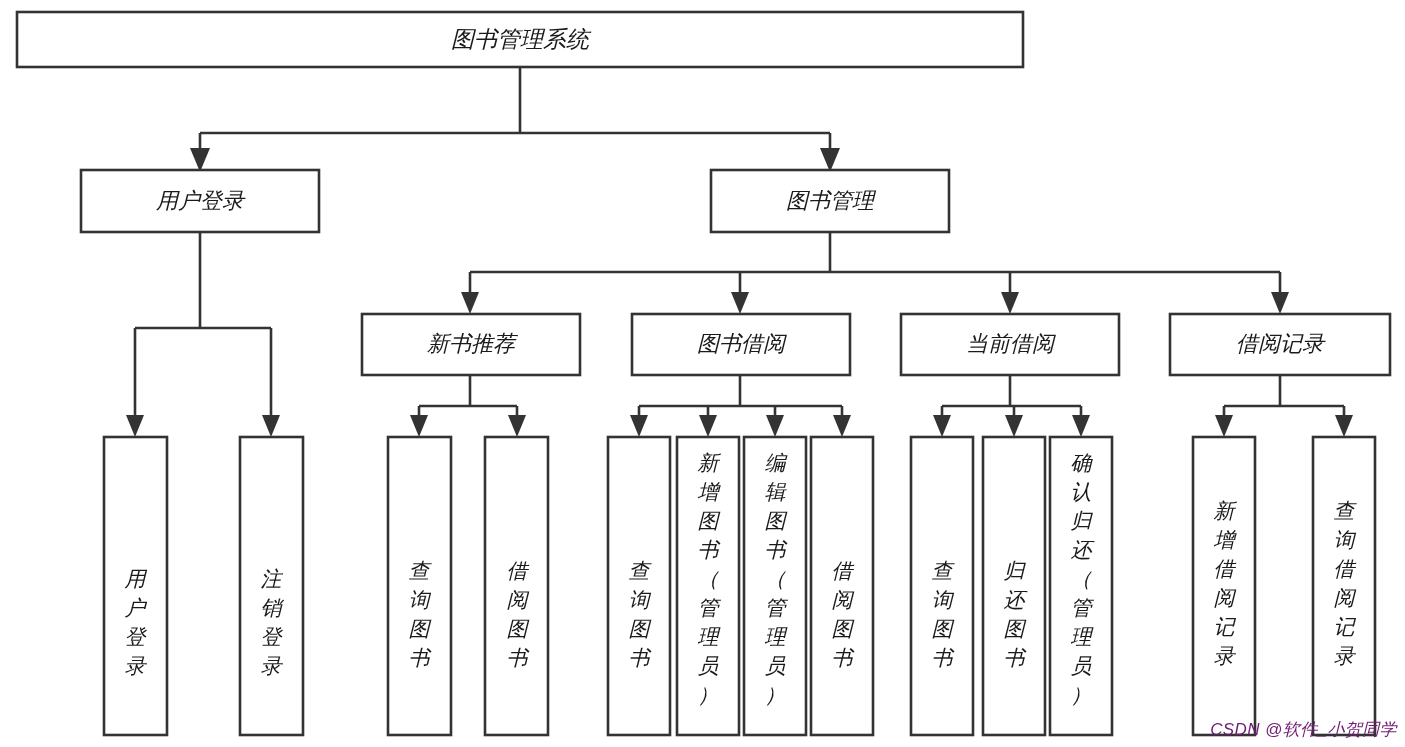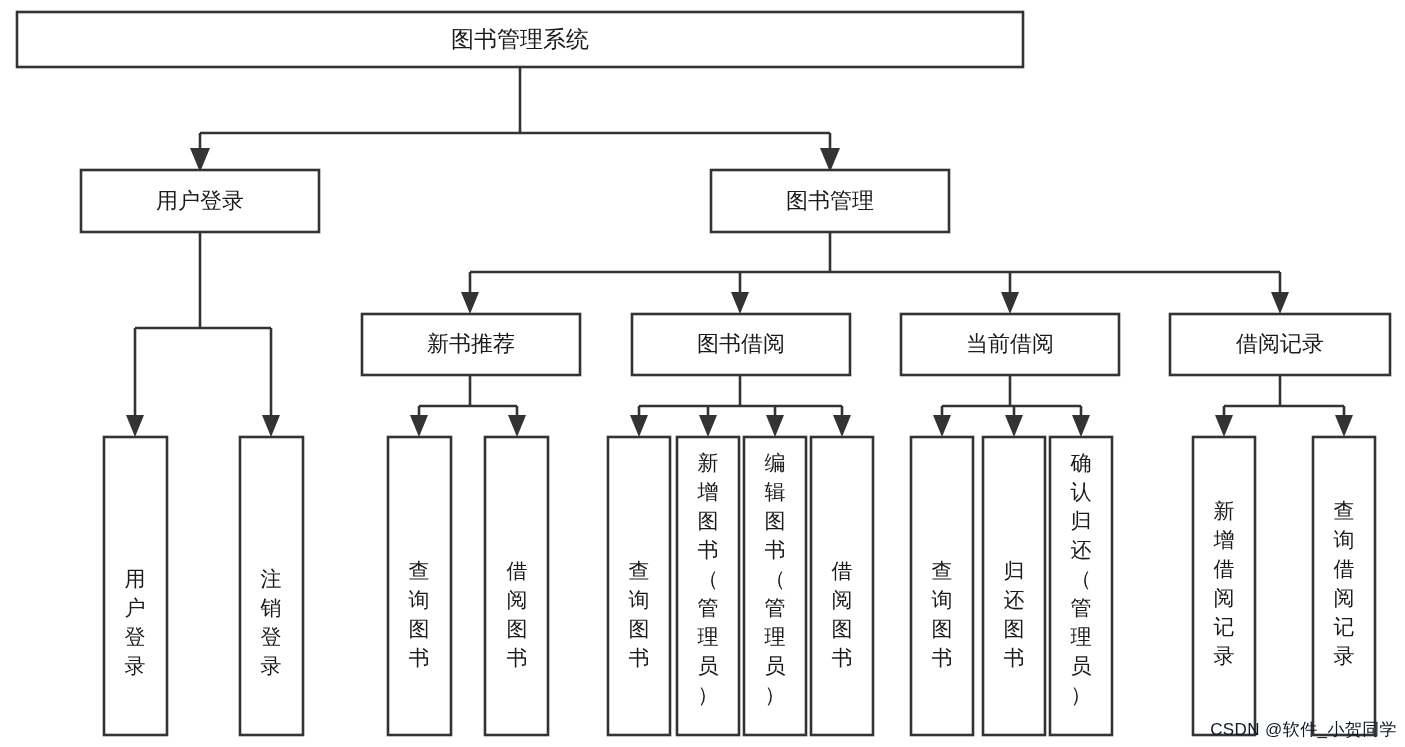--- a/index.html
+++ b/index.html
@@ -13,20 +13,21 @@
     font-family: "Liberation Sans", "DejaVu Sans", sans-serif;
     overflow: hidden;
     position: relative;
   }
   #diagram-root {
     position: absolute;
     top: 0;
     left: 0;
     width: 1405px;
     height: 747px;
+    font-style: italic;
   }
   svg.diagram {
     display: block;
     width: 1405px;
     height: 747px;
   }
   .node-rect {
     fill: #ffffff;
     stroke: #333333;
     stroke-width: 2.6;
@@ -54,21 +55,21 @@
     stroke-linecap: butt;
   }
   .arrow-head {
     fill: #333333;
     stroke: none;
   }
   .watermark {
     position: absolute;
     right: 8px;
     bottom: 6px;
-    color: #0f172a;
+    color: #701a75;
     font-size: 17px;
     font-family: "Liberation Sans", "DejaVu Sans", sans-serif;
     letter-spacing: 0.4px;
     white-space: nowrap;
     pointer-events: none;
   }
 </style>
 </head>
 <body>
 

